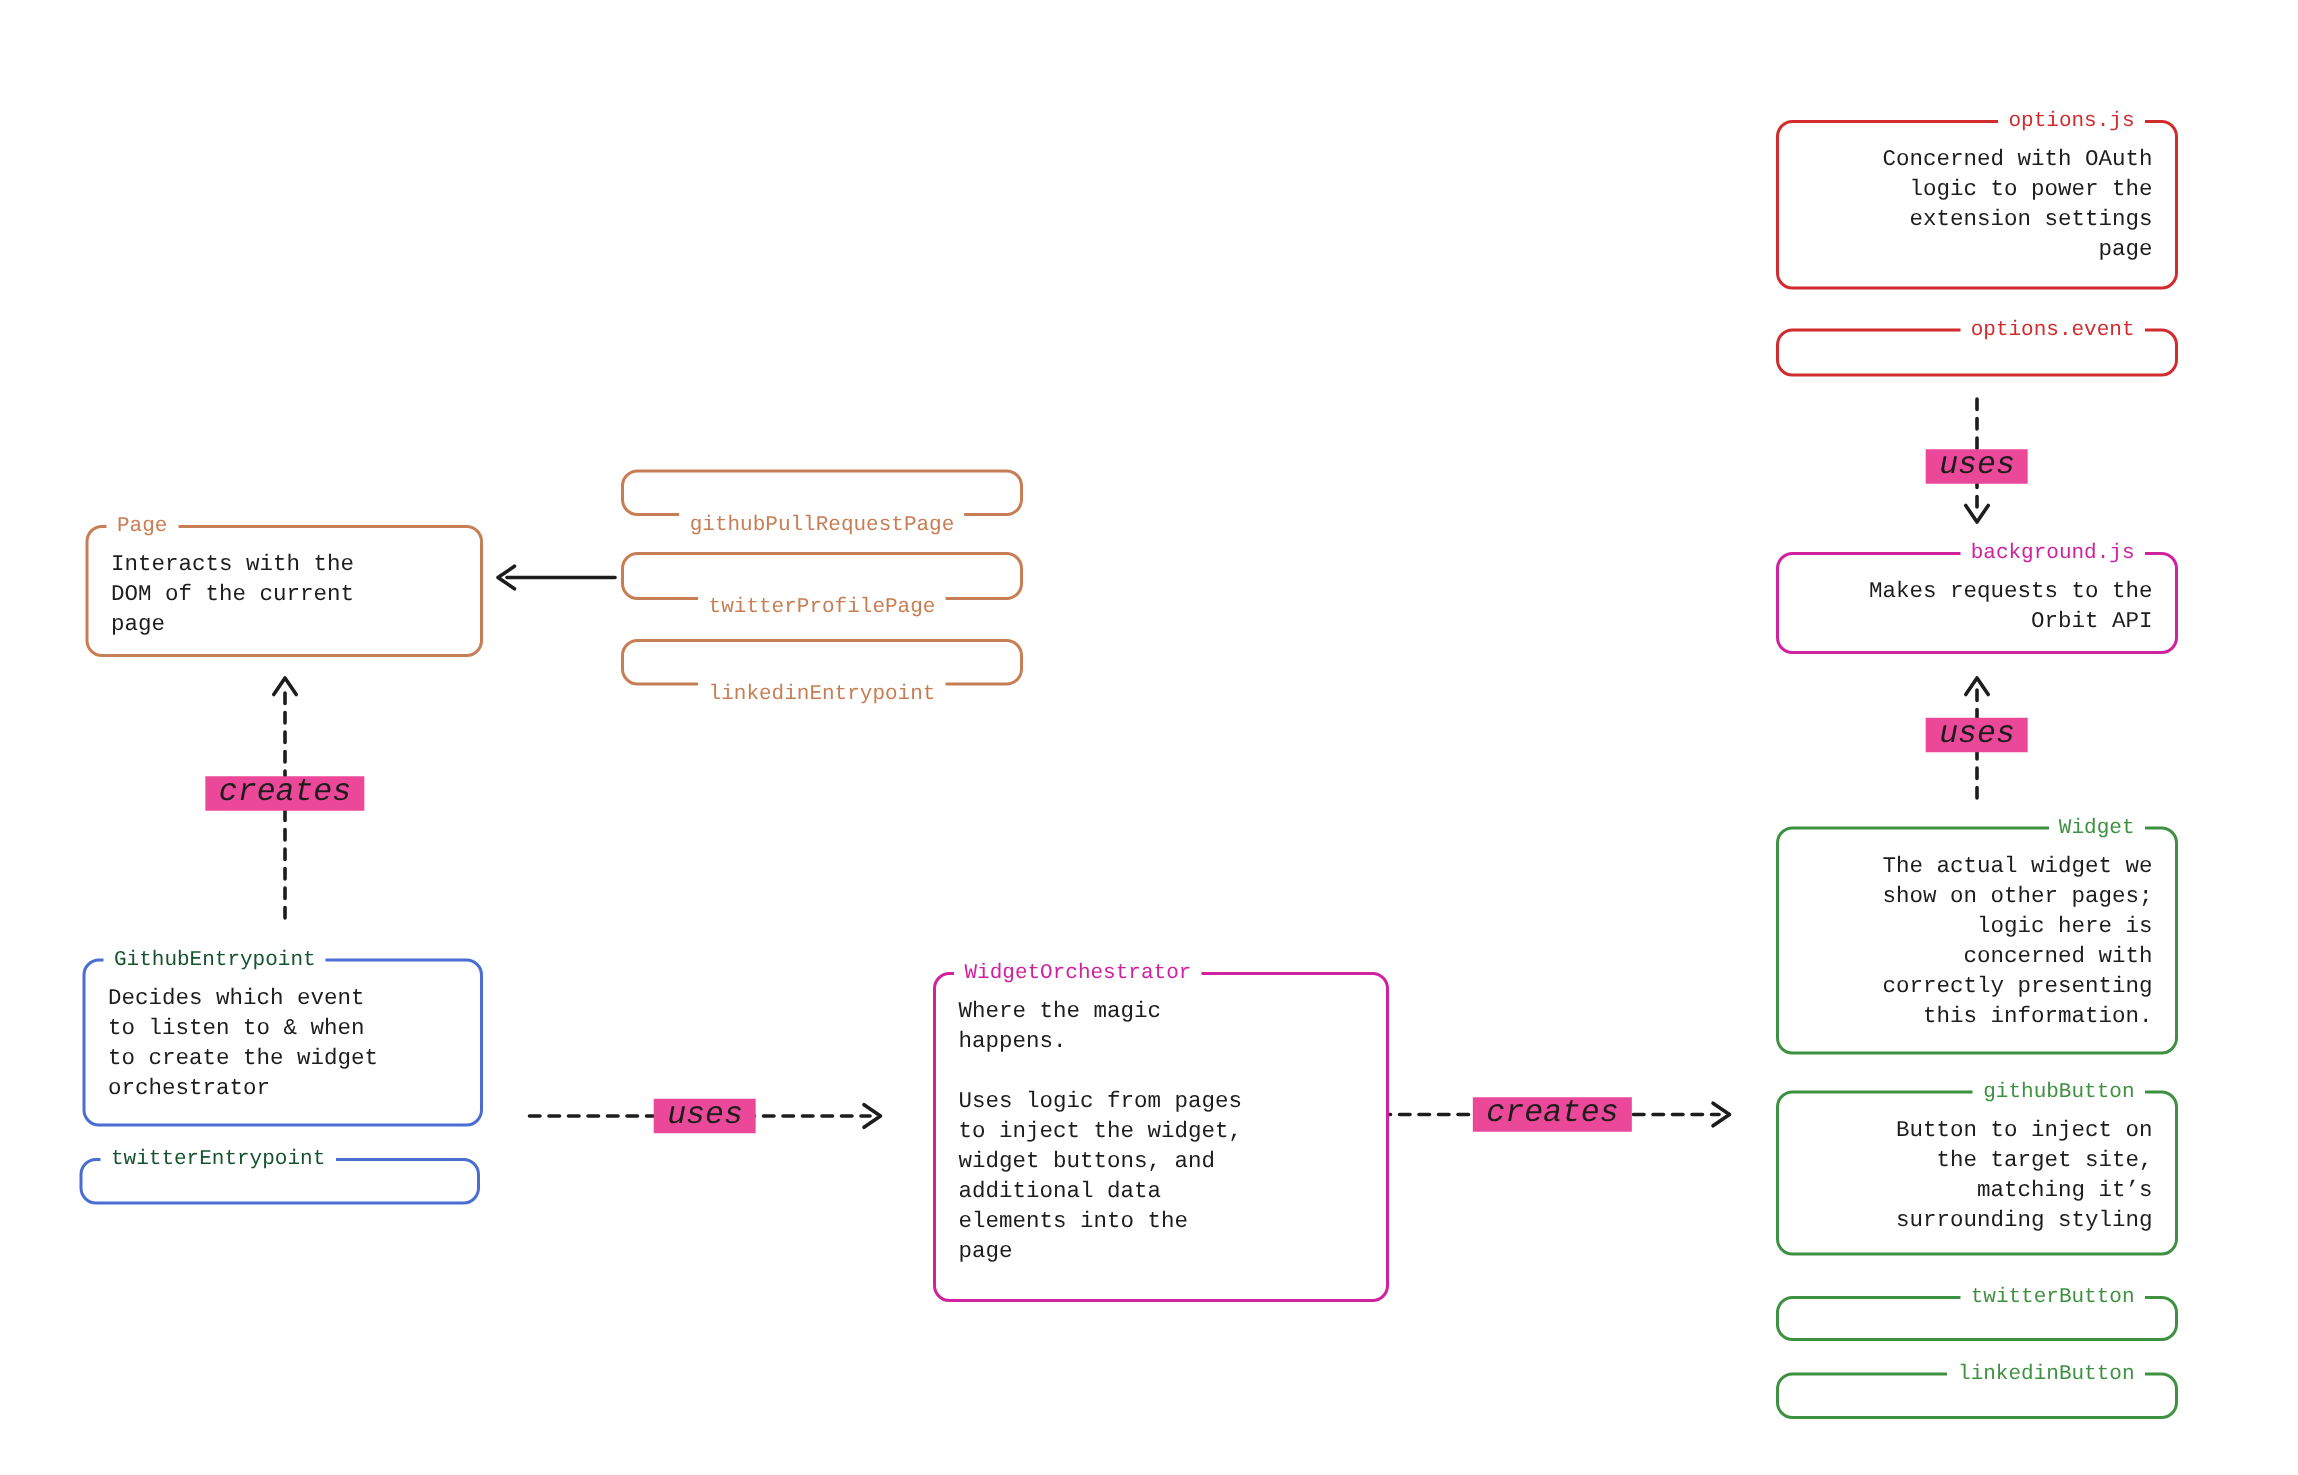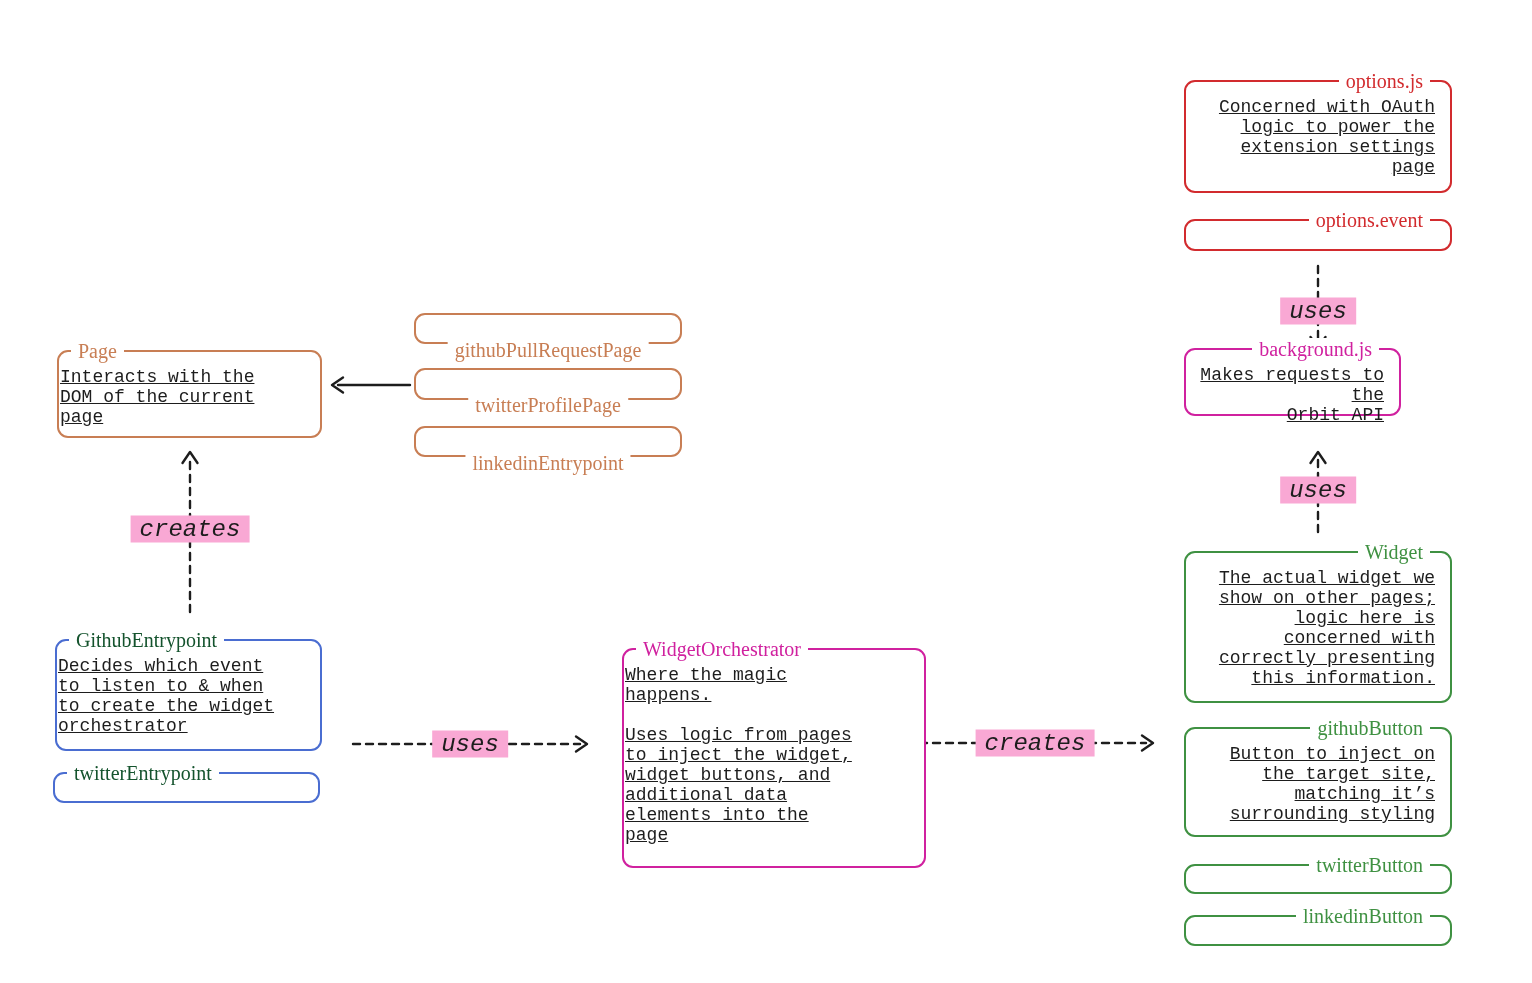--- a/index.html
+++ b/index.html
@@ -16,51 +16,49 @@
     position:absolute;
     box-sizing:border-box;
     background:#ffffff;
     border:2.5px solid #1d1d1d;
     border-radius:11px;
     z-index:2;
   }
   .box-title{
     position:absolute;
     top:-12px;
-    font-size:20px;
+    font-size:14px;
     line-height:22px;
     background:#ffffff;
     padding:0 7px;
     white-space:nowrap;
-    font-family:Liberation Serif, serif;
   }
   .t-left  .box-title{left:12px;}
   .t-right .box-title{right:20px;}
   .t-center .box-title{left:50%;transform:translateX(-50%);margin-top:36px;}
   .box-body{
-    font-size:18px;
+    font-size:15px;
     line-height:20px;
     white-space:pre-line;
-    padding:15px 15px 10px 1px;
+    padding:15px 15px 10px 15px;
     color:#1d1d1d;
-    text-decoration:underline;
   }
   .align-right .box-body{text-align:right;}
   .c-red{border-color:#d22b2e;}      .c-red>.box-title{color:#d22b2e;}
   .c-orange{border-color:#c87e54;}   .c-orange>.box-title{color:#c87e54;}
   .c-blue{border-color:#4a6dd1;}     .c-blue>.box-title{color:#14532d;}
   .c-magenta{border-color:#d0219f;}  .c-magenta>.box-title{color:#d0219f;}
   .c-green{border-color:#3f9142;}    .c-green>.box-title{color:#3f9142;}
   .edge-label{
     position:absolute;
     z-index:3;
     transform:translate(-50%,-50%);
-    font-size:24px;
+    font-size:21px;
     font-style:italic;
-    background:#f9a8d4;
+    background:#ec4899;
     padding:0 9px;
     white-space:nowrap;
     color:#1d1d1d;
   }
 </style>
 </head>
 <body>
 
 <div class="canvas">
 
@@ -155,21 +153,21 @@
     <div class="box-body">Concerned with OAuth
 logic to power the
 extension settings
 page</div>
   </div>
 
   <div class="box c-red t-right" style="left:1184px;top:219px;width:268px;height:32px">
     <span class="box-title">options.event</span>
   </div>
 
-  <div class="box c-magenta t-right align-right" style="left:1184px;top:348px;width:217px;height:68px">
+  <div class="box c-magenta t-right align-right" style="left:1184px;top:368px;width:268px;height:68px">
     <span class="box-title">background.js</span>
     <div class="box-body">Makes requests to the
 Orbit API</div>
   </div>
 
   <div class="box c-green t-right align-right" style="left:1184px;top:551px;width:268px;height:152px">
     <span class="box-title">Widget</span>
     <div class="box-body">The actual widget we
 show on other pages;
 logic here is

